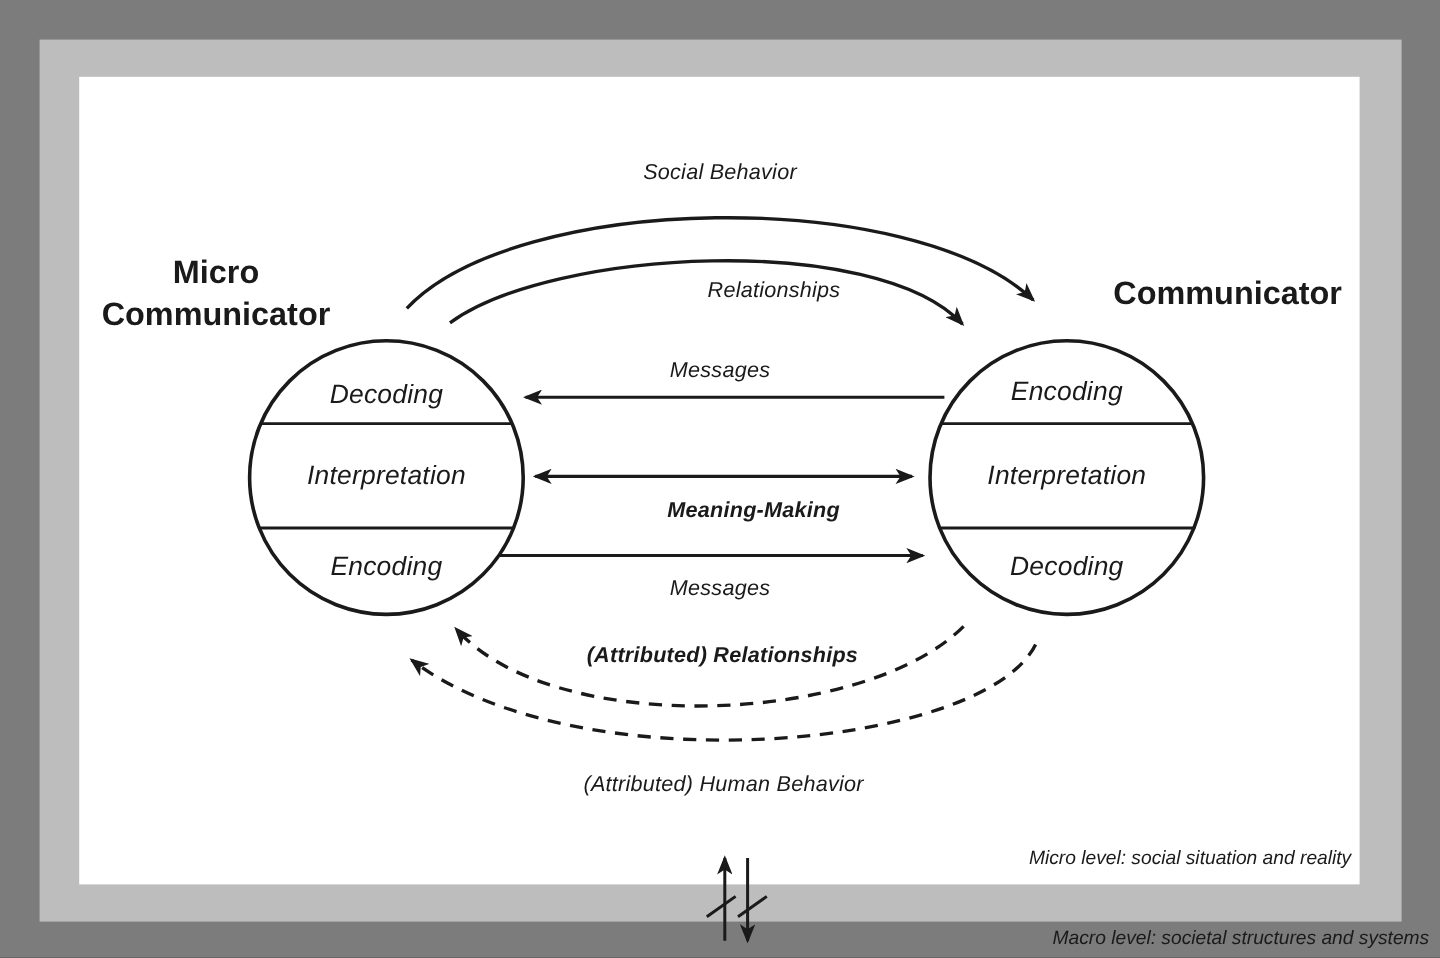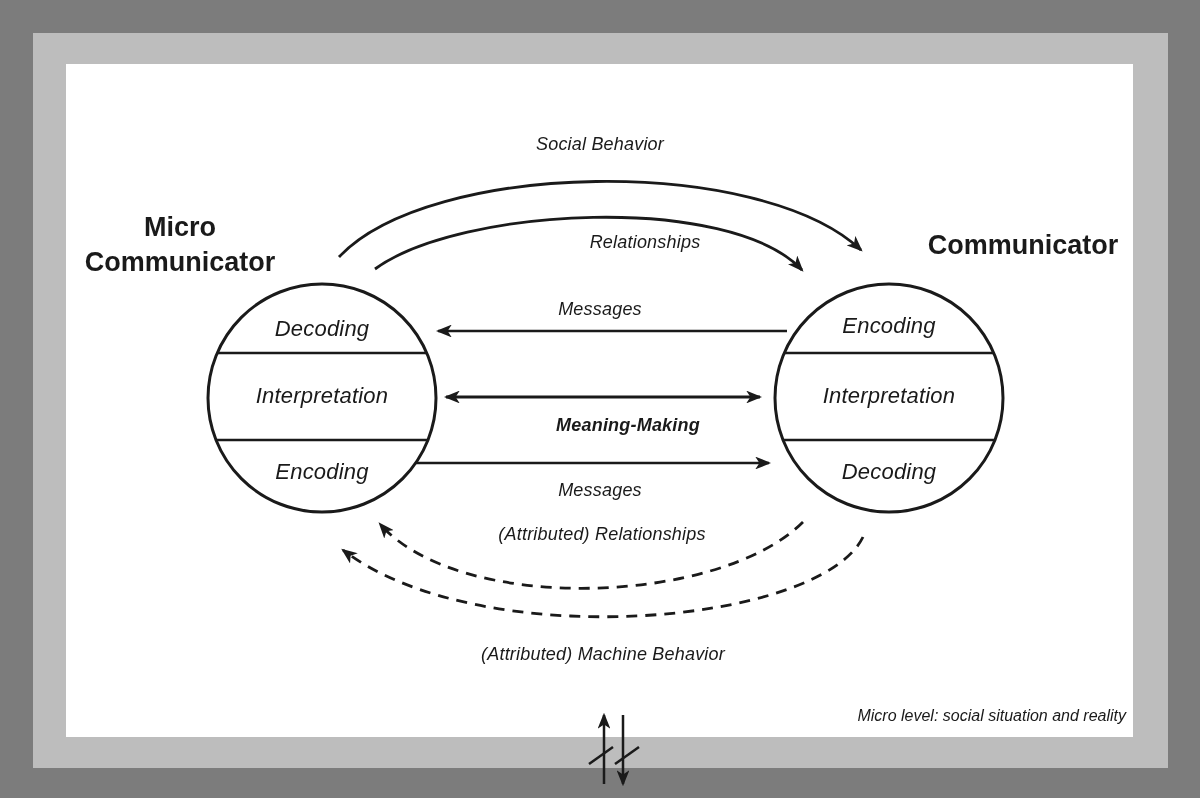--- a/index.html
+++ b/index.html
@@ -84,17 +84,18 @@
 
   <div class="lbl proc" style="left:889px;top:326px;">Encoding</div>
   <div class="lbl proc" style="left:889px;top:396px;">Interpretation</div>
   <div class="lbl proc" style="left:889px;top:472px;">Decoding</div>
 
   <div class="lbl" style="left:600px;top:144px;">Social Behavior</div>
   <div class="lbl" style="left:605px;top:242px;margin-left:40px;">Relationships</div>
   <div class="lbl" style="left:600px;top:309px;">Messages</div>
   <div class="lbl" style="left:628px;top:425px;font-weight:bold;">Meaning-Making</div>
   <div class="lbl" style="left:600px;top:490px;">Messages</div>
-  <div class="lbl" style="left:602px;top:534px;">(Attributed) Relationships</div>
-  <div class="lbl" style="left:603px;top:654px;">(Attributed) Machine Behavior</div>
+  <div class="lbl" style="left:602px;top:546px;font-weight:bold;">(Attributed) Relationships</div>
+  <div class="lbl" style="left:603px;top:654px;">(Attributed) Human Behavior</div>
 
   <div class="level" style="right:74px;top:716px;">Micro level: social situation and reality</div>
+  <div class="level" style="right:9px;top:783px;">Macro level: societal structures and systems</div>
 </div>
 
 </body></html>

